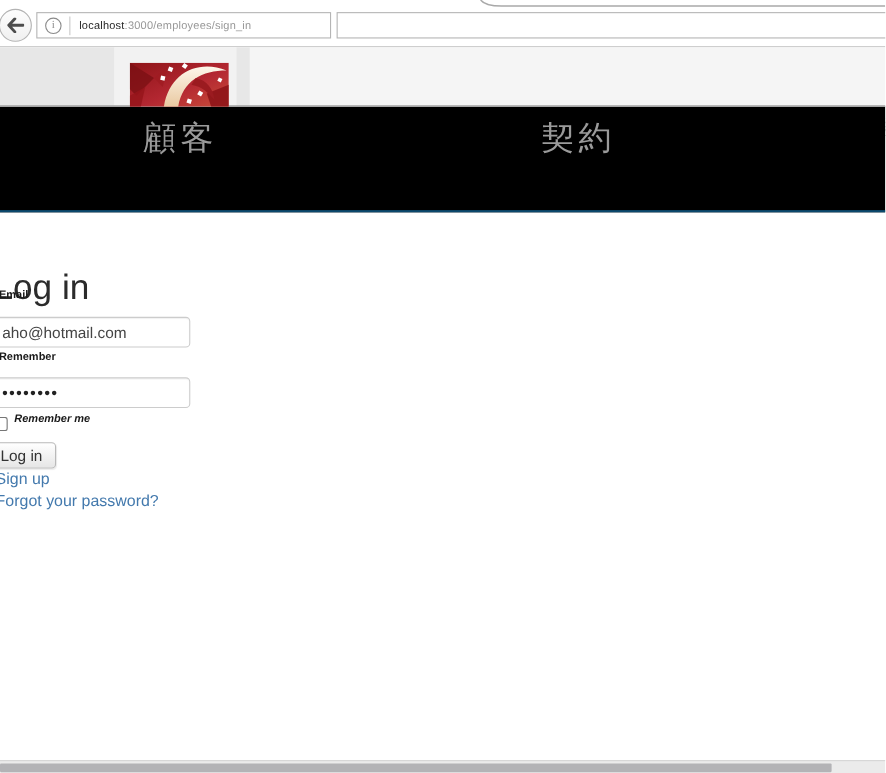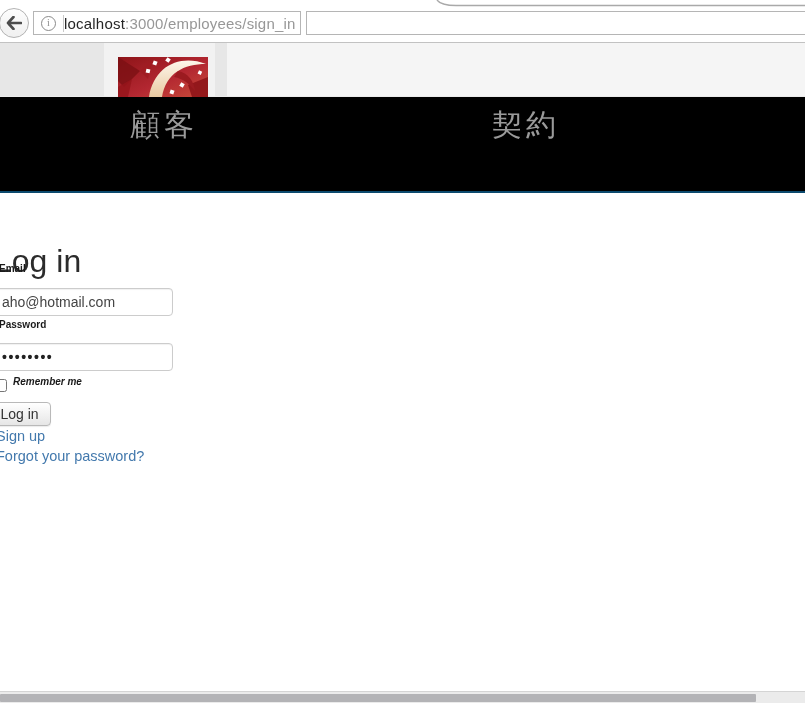--- a/index.html
+++ b/index.html
@@ -19,21 +19,21 @@
     position:absolute;left:33px;top:11px;width:268px;height:24px;box-sizing:border-box;
     background:#fff;border:1px solid #b5b5b5;display:flex;align-items:center;
   }
   .info-icon{
     width:13px;height:13px;border:1px solid #8a8a8a;border-radius:50%;
     margin-left:7px;display:flex;align-items:center;justify-content:center;
     font-family:"Liberation Serif",serif;font-size:10px;color:#8a8a8a;line-height:1;
     flex:0 0 auto;
   }
   .url-sep{width:1px;height:17px;background:#c9c9c9;margin-left:7px;flex:0 0 auto;}
-  .url-text{font-size:15px;white-space:nowrap;letter-spacing:.2px;}
+  .url-text{margin-left:8px;font-size:10px;white-space:nowrap;letter-spacing:.2px;}
   .url-host{color:#262626;}
   .url-path{color:#979797;}
   .search-field{
     position:absolute;left:306px;top:11px;width:515px;height:24px;box-sizing:border-box;
     background:#fff;border:1px solid #b5b5b5;
   }
   .toolbar-border{position:absolute;left:0;top:42px;width:805px;height:1px;background:#c2c2c2;}
   
   .nav-row1{position:absolute;left:0;top:43px;width:805px;height:53px;background:#f5f5f5;}
   .nav-active-block{position:absolute;left:0;top:0;width:104px;height:53px;background:#e7e7e7;}
@@ -148,21 +148,21 @@
   <div class="nav-row2">
     <span class="nav2-item i0">顧客</span>
     <span class="nav2-item i1">契約</span>
   </div>
 
   <h2 class="page-title">Log in</h2>
 
   <label class="form-label lbl-email">Email</label>
   <input class="text-input inp-email" type="text" value="aho@hotmail.com" style="">
 
-  <label class="form-label lbl-password">Password</label>
+  <label class="form-label lbl-password">Remember</label>
   <input class="text-input inp-password" type="text" value="••••••••" style="">
 
   <input class="remember-box" type="checkbox" style="">
   <label class="form-label lbl-remember">Remember me</label>
 
   <button class="login-btn">Log in</button>
 
   <a class="page-link link-signup">Sign up</a>
   <a class="page-link link-forgot">Forgot your password?</a>
 

